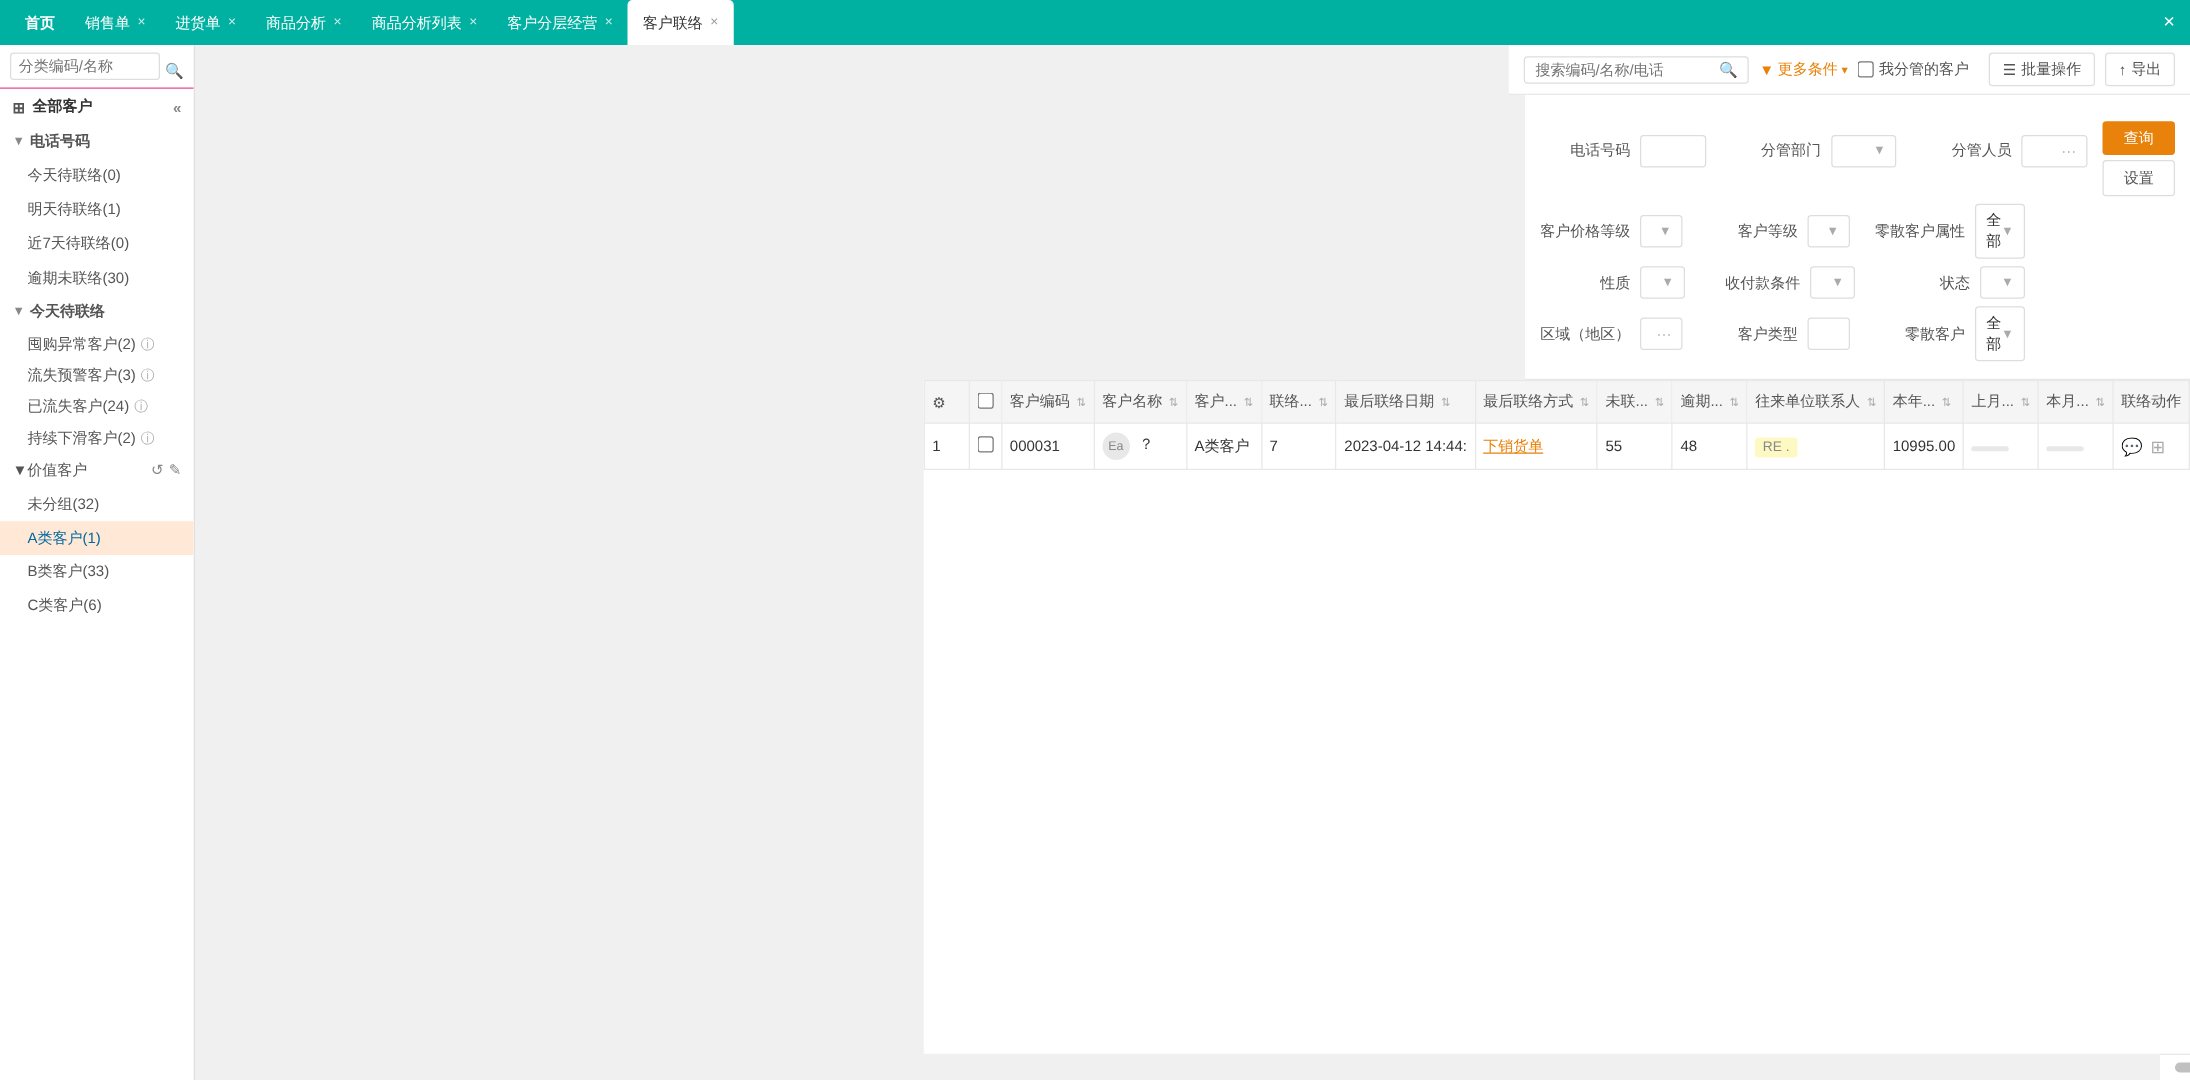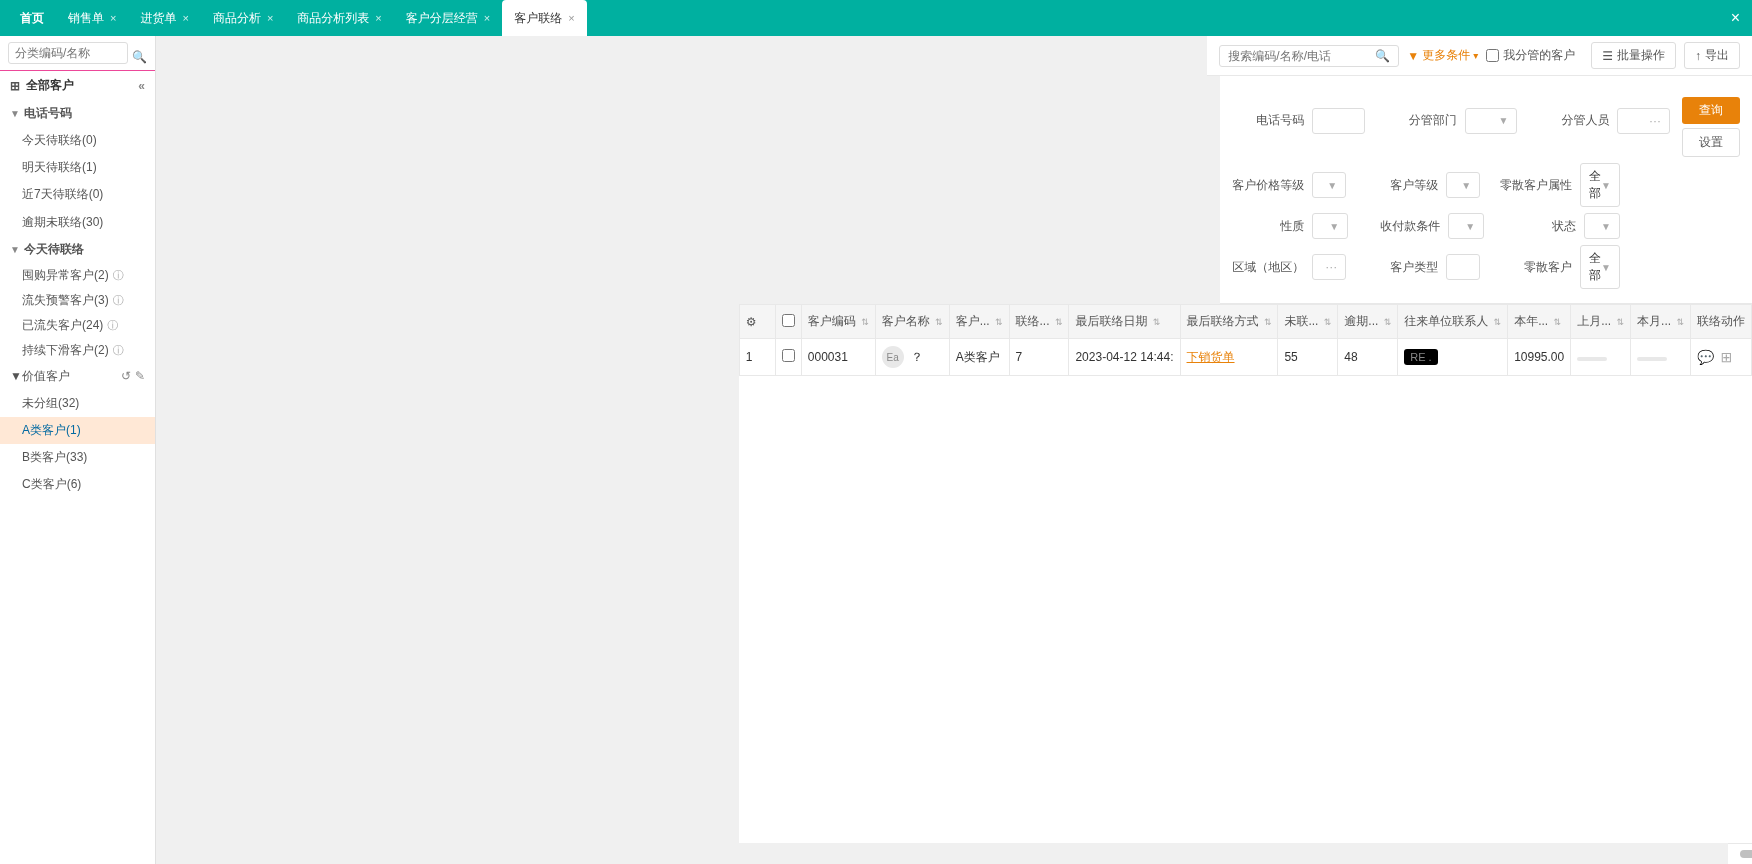--- a/index.html
+++ b/index.html
@@ -507,21 +507,21 @@
             <td>
               <span class="td-link">下销货单</span>
             </td>
             <td>
               <span>55</span>
             </td>
             <td>
               <span>48</span>
             </td>
             <td>
-              <span style="background:#000000;padding:2px 6px;border-radius:3px;font-size:11px;color:#888;">RE .</span>
+              <span style="background:#fef9c3;padding:2px 6px;border-radius:3px;font-size:11px;color:#888;">RE .</span>
             </td>
             <td>
               <span>10995.00</span>
             </td>
             <td>
               <span style="background:#e8e8e8;padding:2px 10px;border-radius:3px;color:#aaa;display:inline-block;min-width:30px;"></span>
             </td>
             <td>
               <span style="background:#e8e8e8;padding:2px 10px;border-radius:3px;color:#aaa;display:inline-block;min-width:30px;"></span>
             </td>

